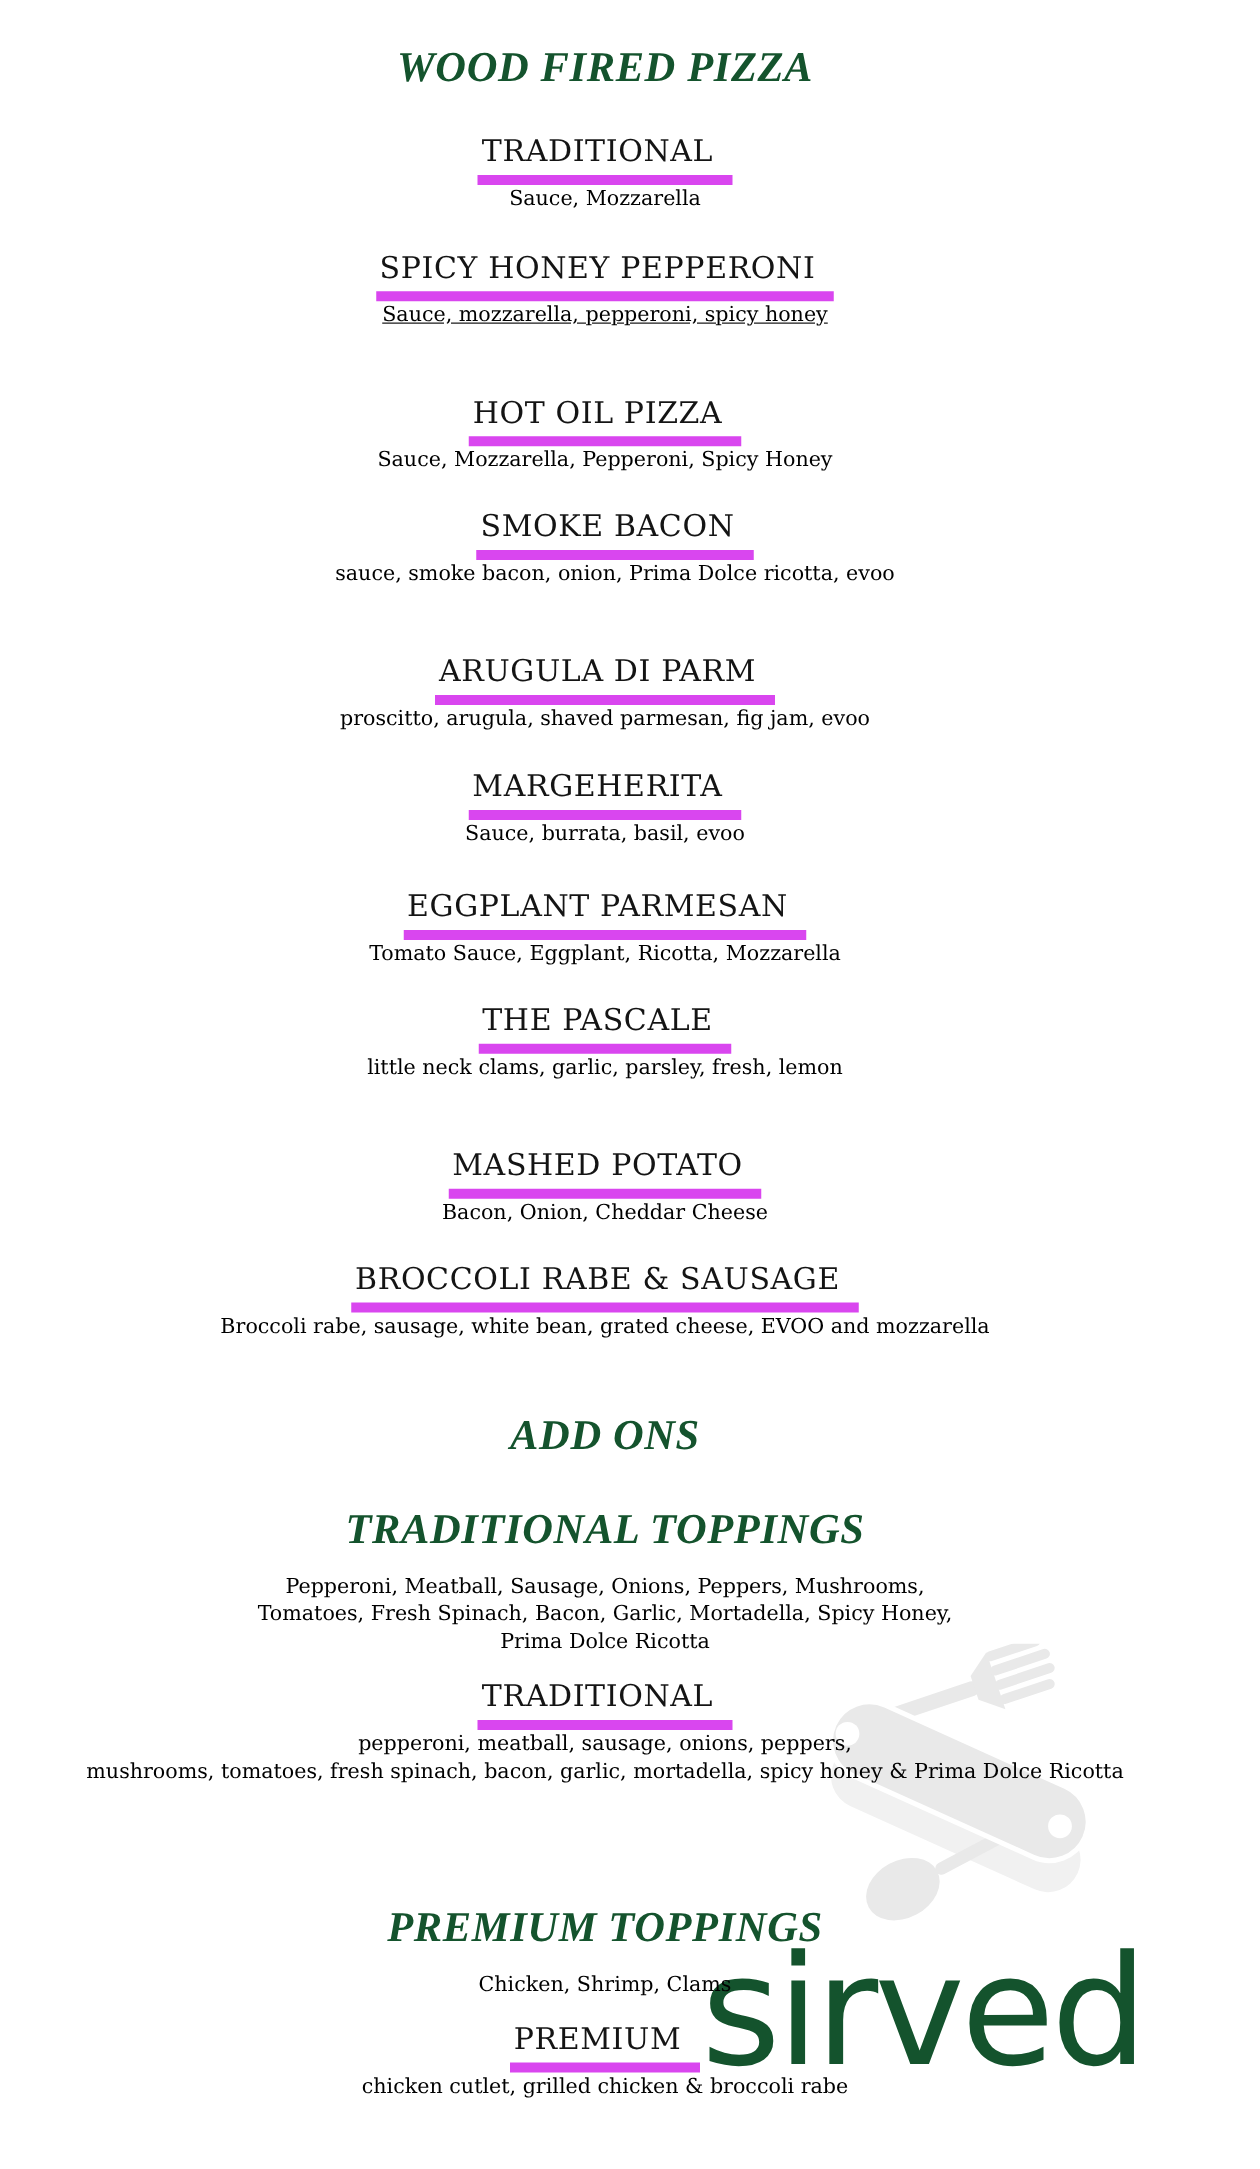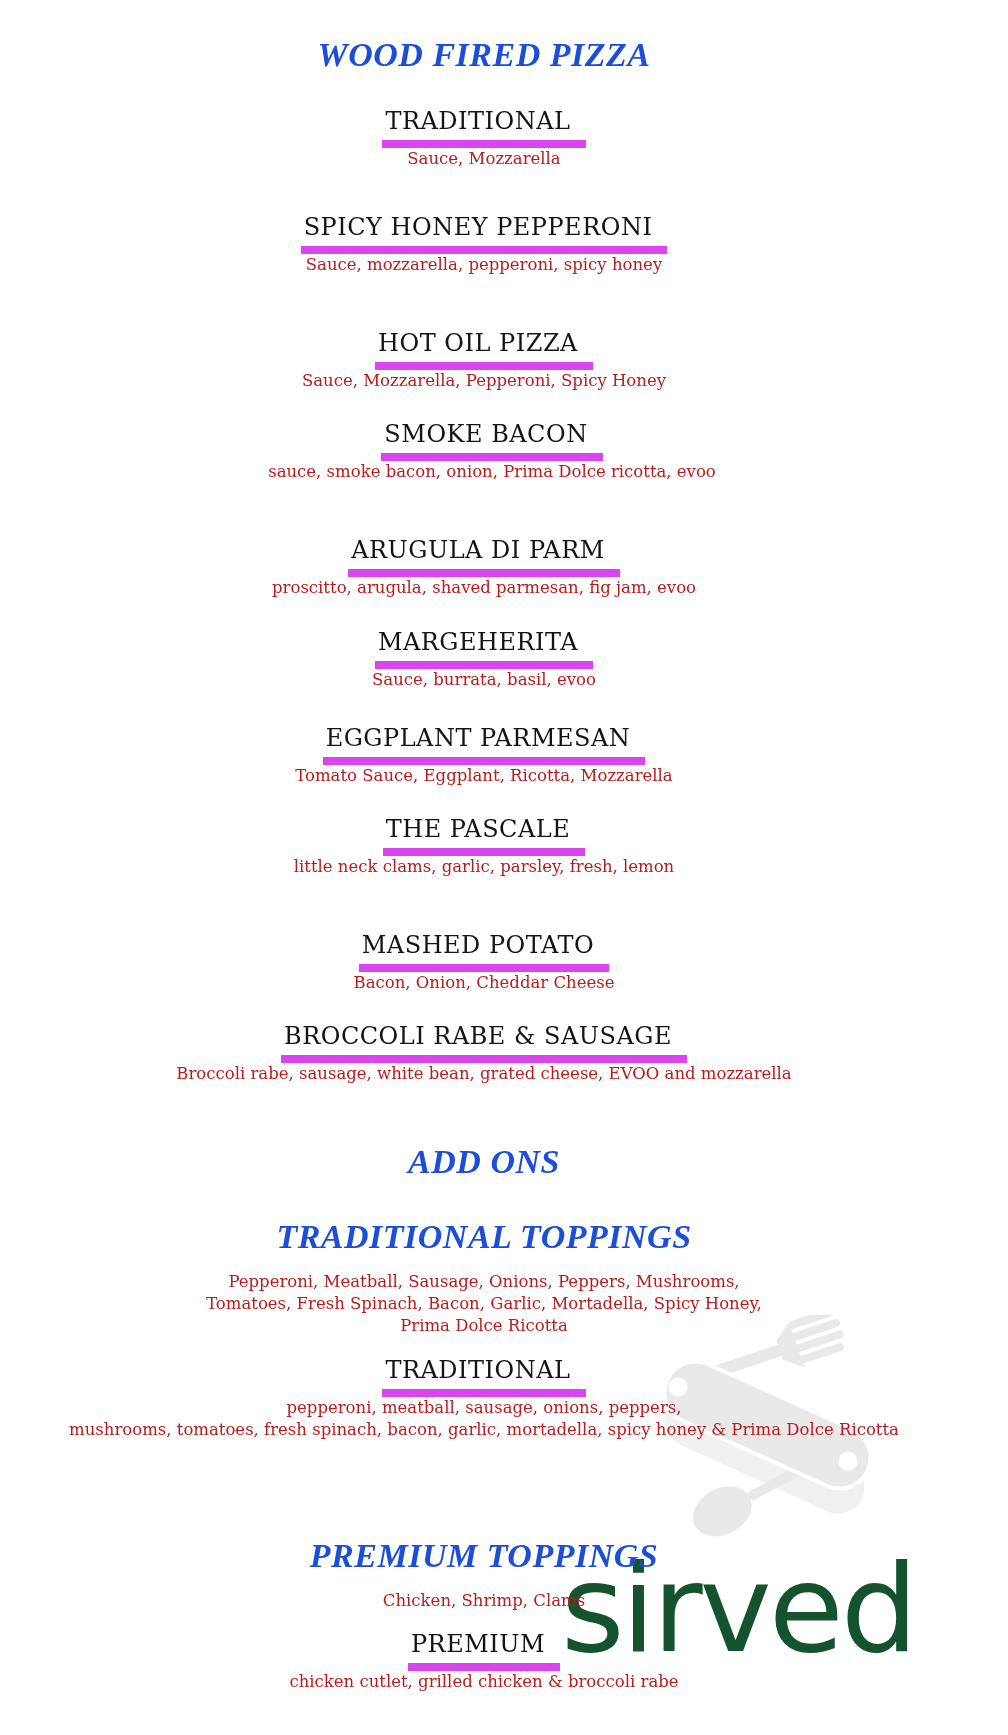--- a/index.html
+++ b/index.html
@@ -20,37 +20,37 @@
     text-align: center;
     z-index: 2;
   }
   .section-heading {
     font-family: "Liberation Serif", serif;
     font-weight: bold;
     font-style: italic;
     font-size: 34px;
     line-height: 38px;
     letter-spacing: 0.5px;
-    color: #1d4ed8;
+    color: #14532d;
   }
   .menu-item { }
   .item-title-line { line-height: 30px; }
   .item-title {
     display: inline-block;
     font-size: 24px;
     line-height: 30px;
     letter-spacing: 0.5px;
     color: #141414;
     border-bottom: 8px solid #d946ef;
     padding: 0 15px 4px 3px;
   }
   .desc-line {
     font-size: 16.5px;
     line-height: 22px;
-    color: #b91c1c;
+    color: #000000;
   }
   .intro-block { }
   
   .wm-logo {
     position: absolute;
     left: 640px;
     top: 1315px;
     width: 250px;
     height: 225px;
     z-index: 1;
@@ -74,21 +74,21 @@
 
 <div class="page">
 
   <div class="content" id="menu-root">
       <div>
         <div class="section-heading" style="margin-top: 36px;">WOOD FIRED PIZZA</div>
         <div class="menu-item" style="margin-top: 32px;">
           <div class="item-title-line"><span class="item-title">TRADITIONAL</span></div>
           <div class="desc-line">Sauce, Mozzarella</div>
         </div>
-        <div class="menu-item" style="margin-top: 42px;">
+        <div class="menu-item" style="margin-top: 29px; text-decoration: underline;">
           <div class="item-title-line"><span class="item-title">SPICY HONEY PEPPERONI</span></div>
           <div class="desc-line">Sauce, mozzarella, pepperoni, spicy honey</div>
         </div>
         <div class="menu-item" style="margin-top: 52px;">
           <div class="item-title-line"><span class="item-title">HOT OIL PIZZA</span></div>
           <div class="desc-line">Sauce, Mozzarella, Pepperoni, Spicy Honey</div>
         </div>
         <div class="menu-item" style="margin-top: 27px; padding-left: 16px;">
           <div class="item-title-line"><span class="item-title">SMOKE BACON</span></div>
           <div class="desc-line">sauce, smoke bacon, onion, Prima Dolce ricotta, evoo</div>

